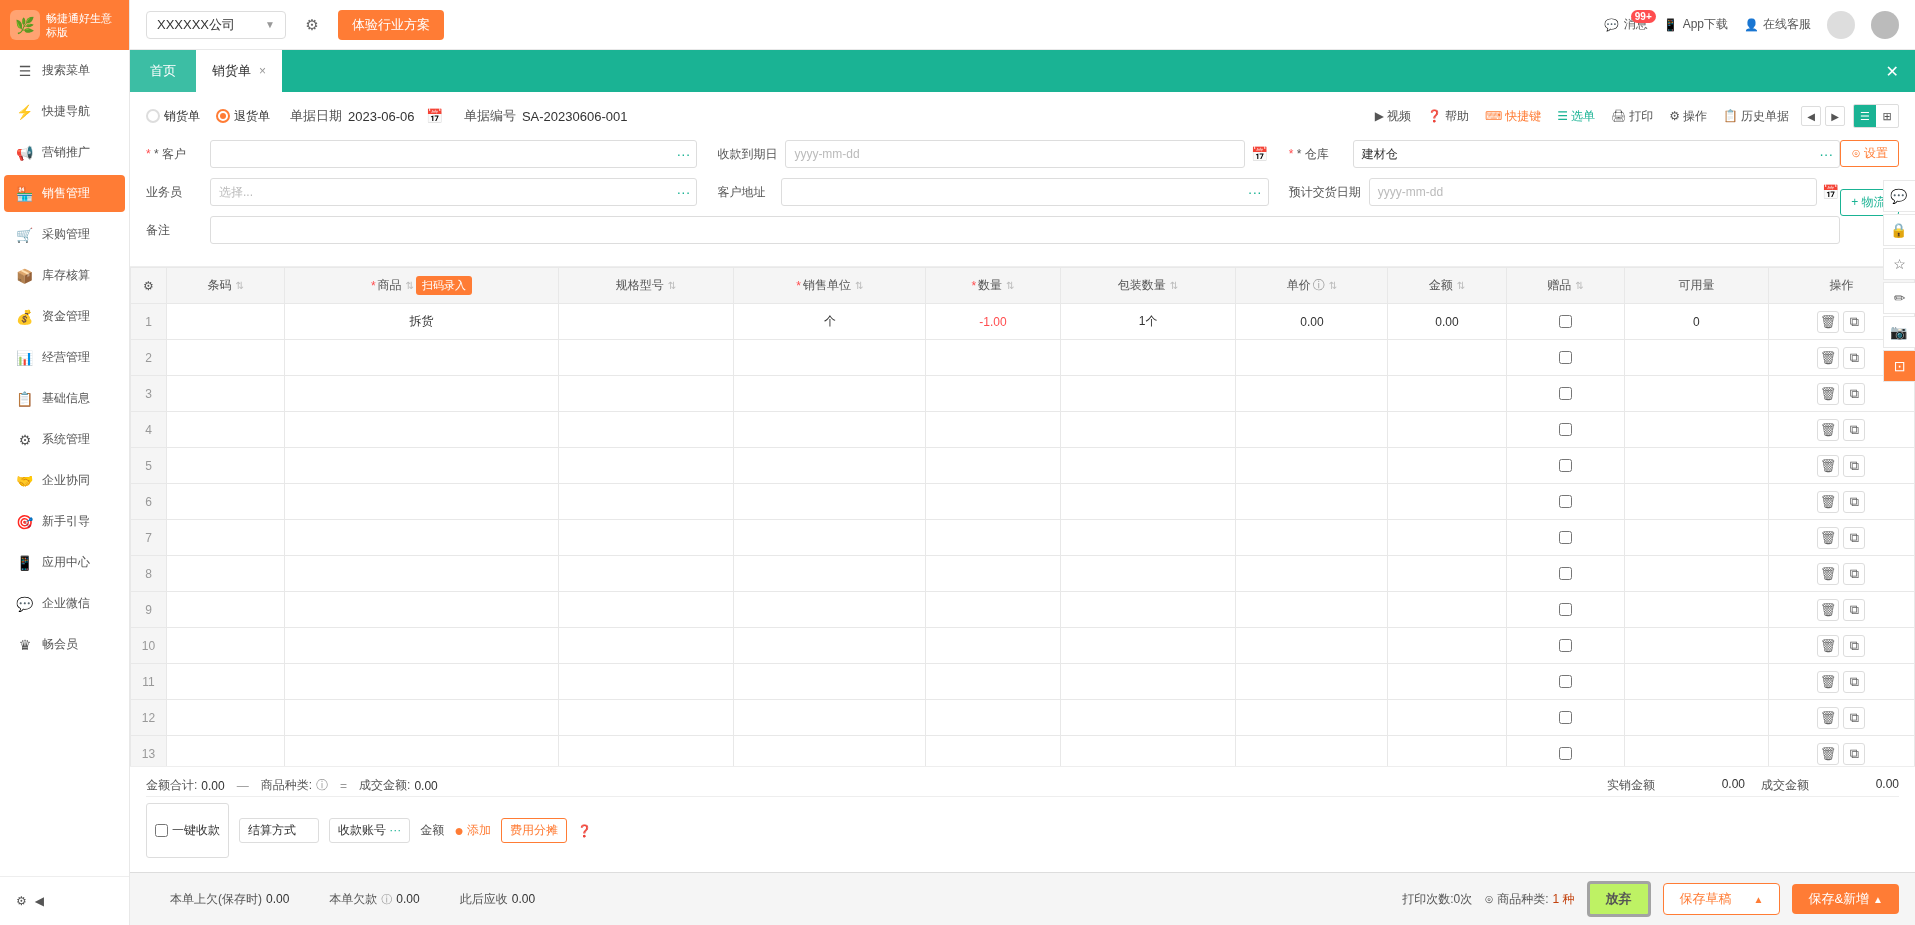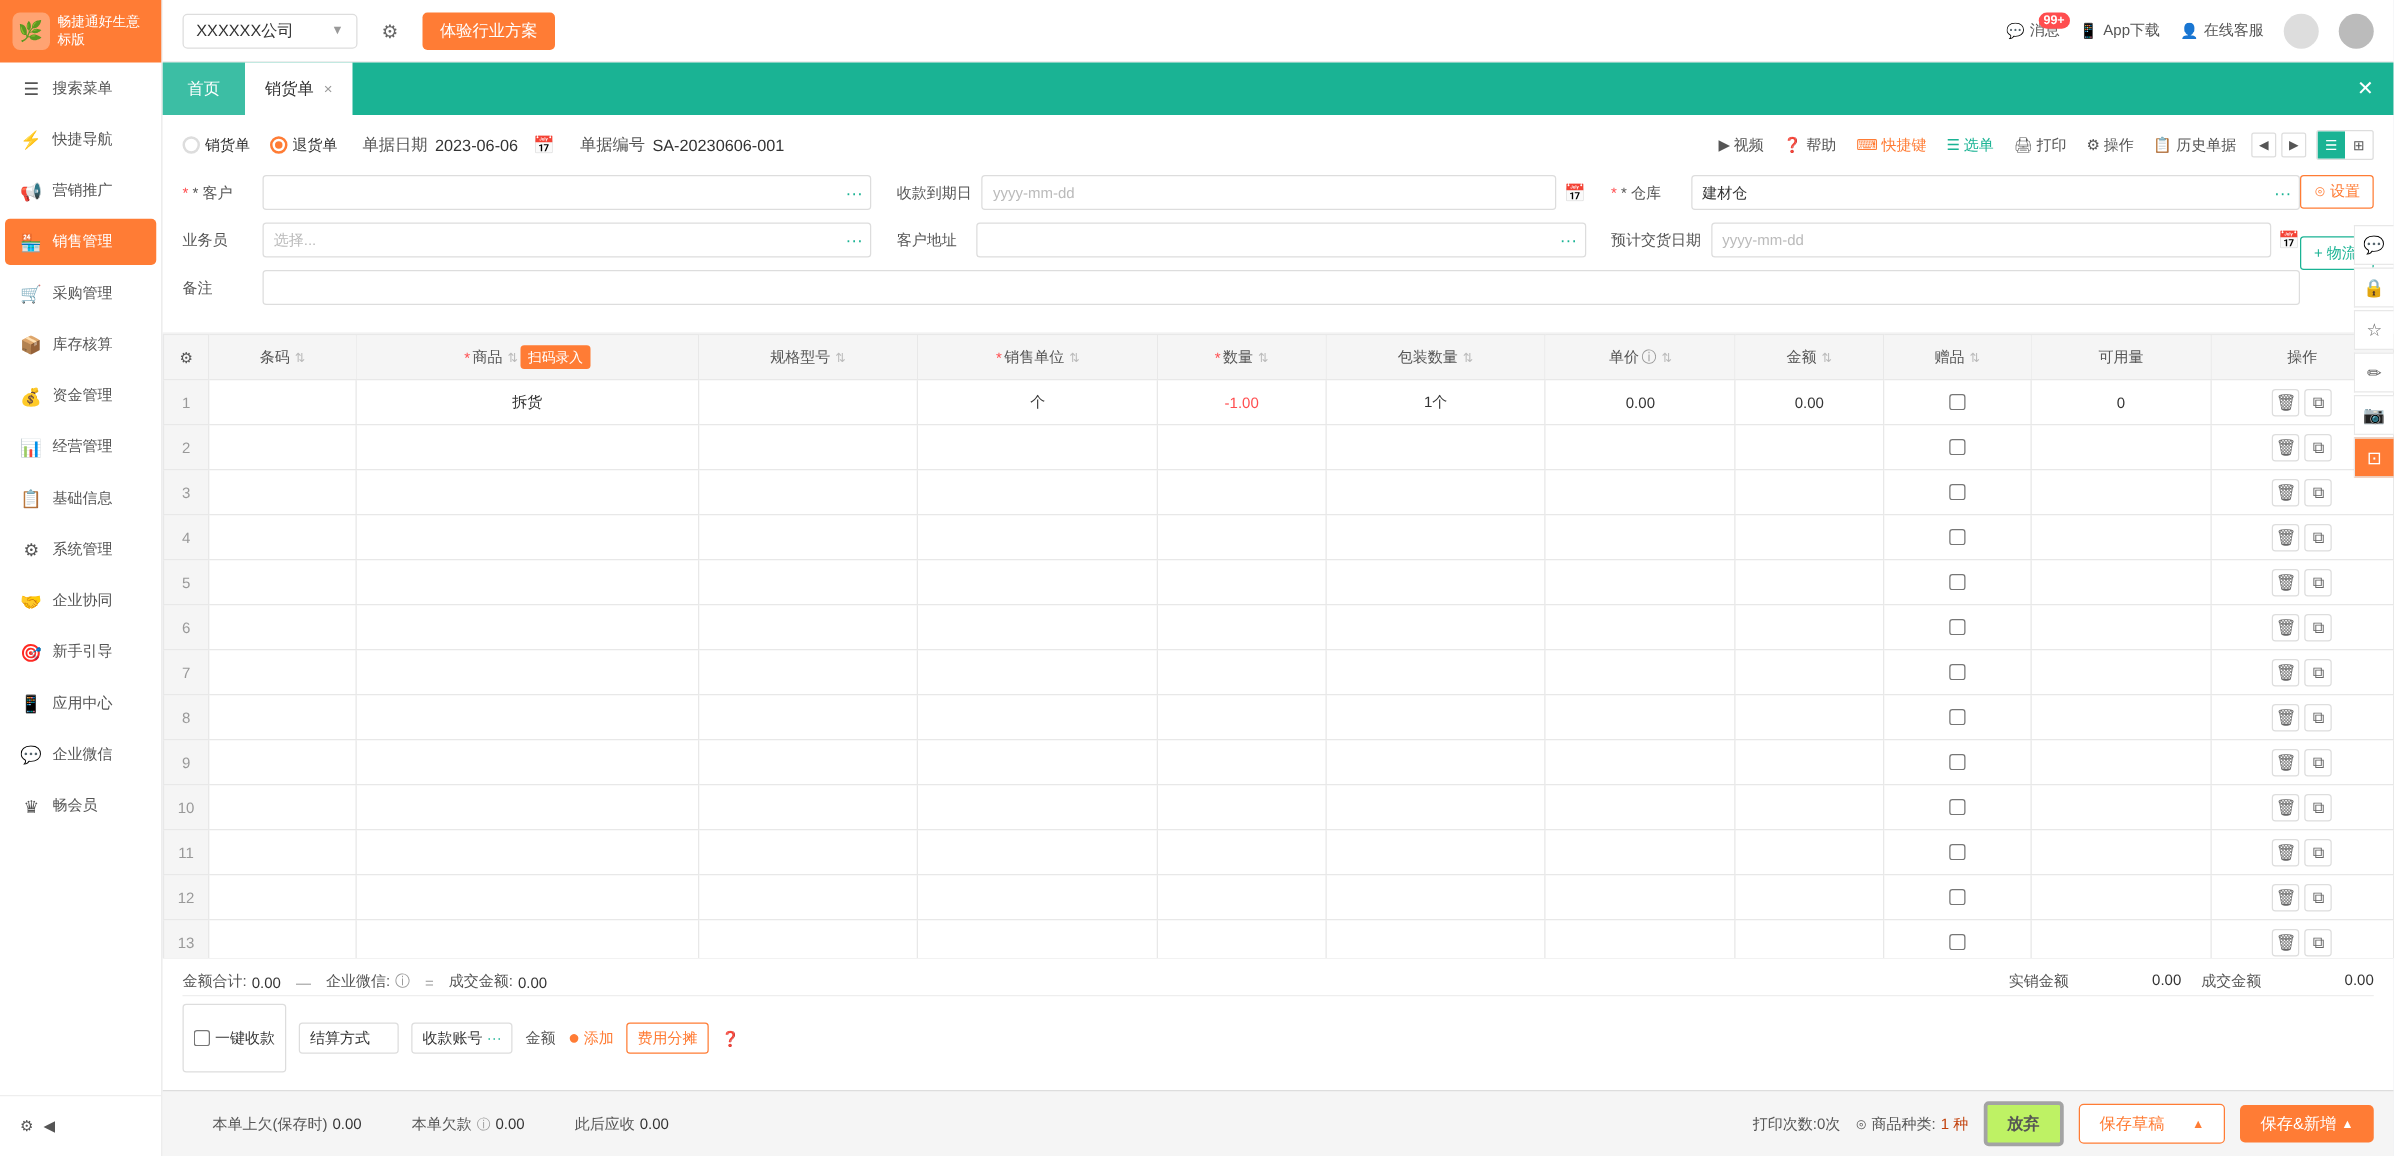--- a/index.html
+++ b/index.html
@@ -751,21 +751,21 @@
     </div>
 
     <div class="footer-summary">
       <div class="summary-row">
         <div class="summary-item">
           <span class="summary-label">金额合计:</span>
           <span class="summary-value">0.00</span>
         </div>
         <span class="dash">—</span>
         <div class="summary-item">
-          <span class="summary-label">企业微信:</span>
+          <span class="summary-label">商品种类:</span>
           <span class="info-icon">ⓘ</span>
         </div>
         <span class="equals">=</span>
         <div class="summary-item">
           <span class="summary-label">成交金额:</span>
           <span class="summary-value">0.00</span>
         </div>
 
         <div style="margin-left:auto; display:flex; align-items:center; gap:16px;">
           <div class="amount-row">

